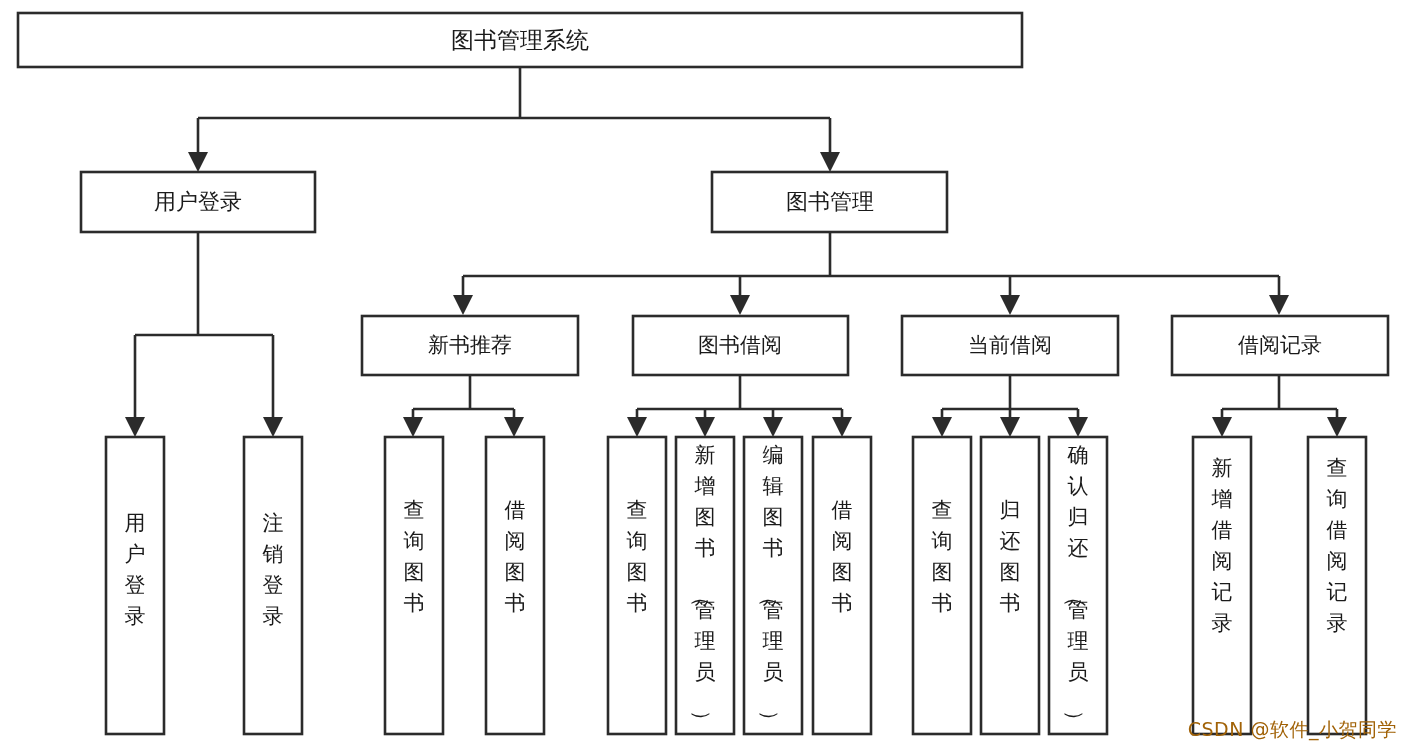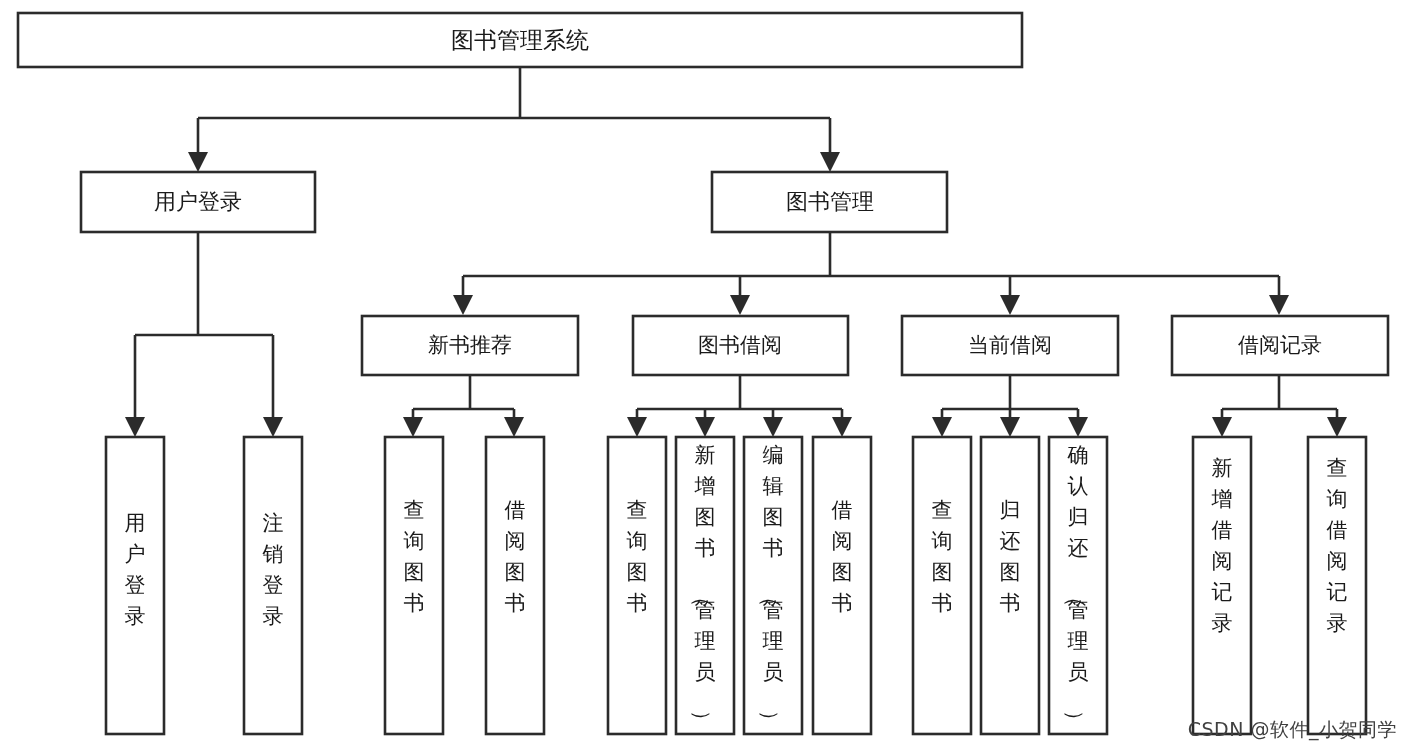--- a/index.html
+++ b/index.html
@@ -54,21 +54,21 @@
   .arrow-head {
     fill: #2b2b2b;
     stroke: none;
   }
   .watermark {
     position: absolute;
     right: 8px;
     bottom: 4px;
     font-family: "DejaVu Sans", "Liberation Sans", sans-serif;
     font-size: 19px;
-    color: #404040;
+    color: #a16207;
     letter-spacing: 0.5px;
     white-space: nowrap;
     pointer-events: none;
   }
 </style>
 </head>
 <body>
 
 <div id="diagram-root">
 

